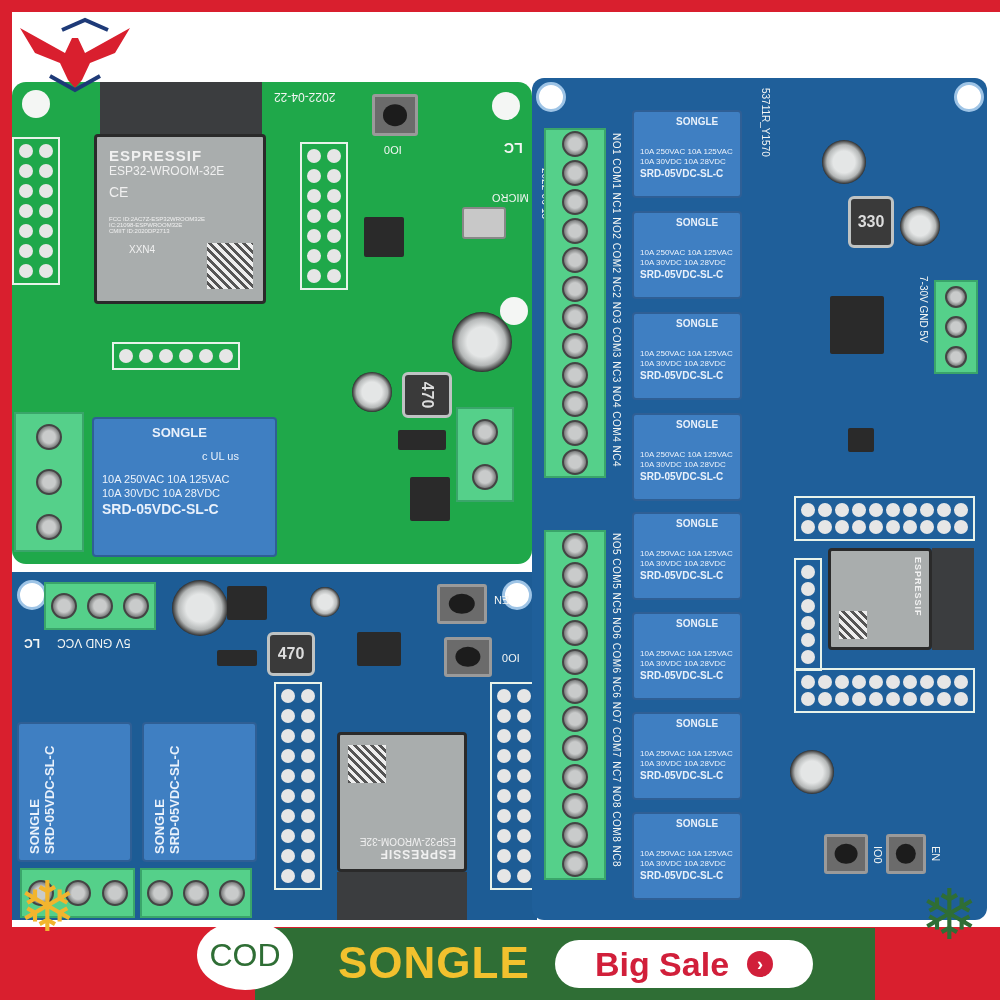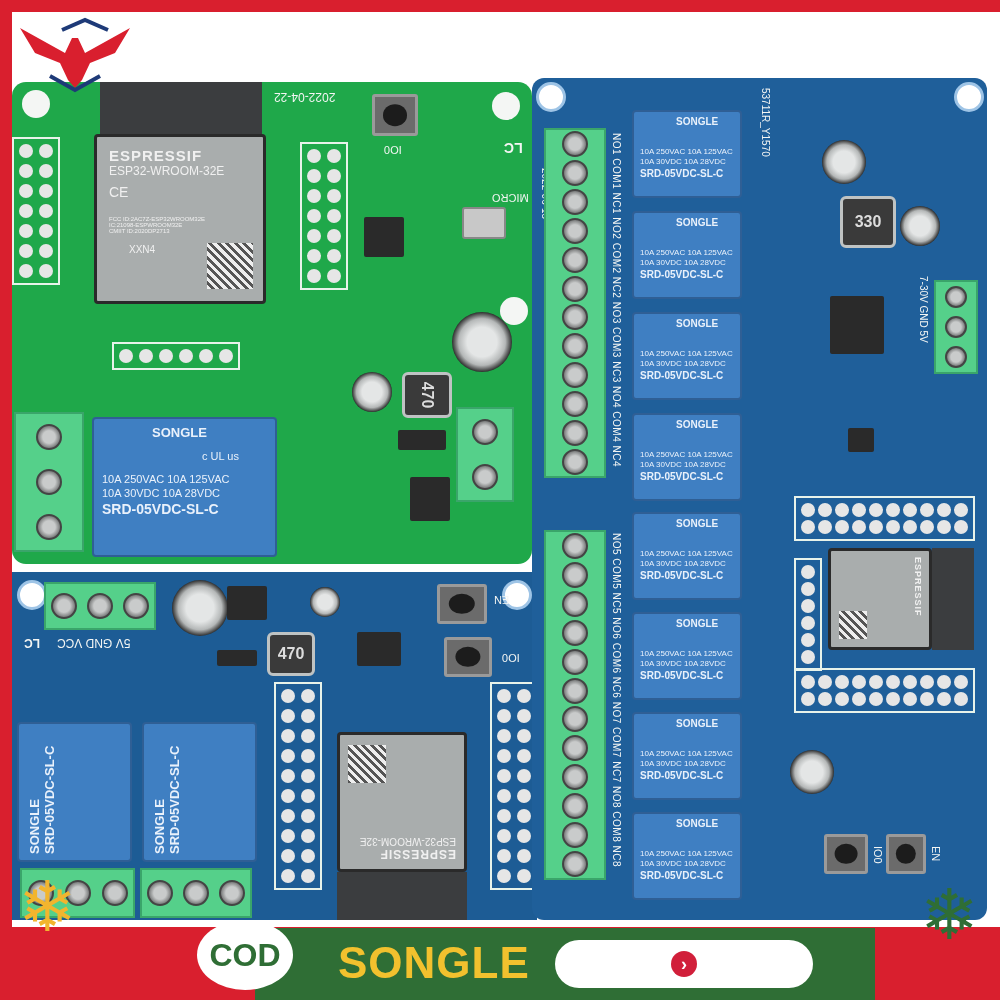--- a/index.html
+++ b/index.html
@@ -32,21 +32,21 @@
   .usb { position: absolute; background: #c8c8c8; border: 2px solid #888; border-radius: 3px; }
 
   
   .board-blue-left { position: absolute; left: 12px; top: 572px; width: 525px; height: 348px; background: #1d5c95; }
   .board-blue-right { position: absolute; left: 532px; top: 78px; width: 455px; height: 842px; background: #1f5f9a; border-radius: 12px; }
   .hole-blue { position: absolute; width: 30px; height: 30px; border-radius: 50%; background: #fff; border: 3px solid #9ec4e6; }
 
   
   .banner { position: absolute; left: 0; top: 928px; width: 1000px; height: 72px; background: #d91f2e; }
   .banner-green { position: absolute; left: 255px; top: 0; width: 620px; height: 72px; background: #2f6e35; }
-  .cod { position: absolute; left: 197px; top: 920px; width: 96px; height: 70px; border-radius: 50%; background: #fff; color: #2f6e35; font-weight: bold; font-size: 32px; display: flex; align-items: center; justify-content: center; z-index: 4; }
+  .cod { position: absolute; left: 197px; top: 920px; width: 96px; height: 70px; border-radius: 50%; background: #fff; color: #2f6e35; font-weight: normal; font-size: 32px; display: flex; align-items: center; justify-content: center; z-index: 4; }
   .brand-text { position: absolute; left: 338px; top: 938px; color: #f2c12e; font-weight: bold; font-size: 44px; letter-spacing: 1px; z-index: 4; }
   .sale-btn { position: absolute; left: 555px; top: 940px; width: 258px; height: 48px; border-radius: 24px; background: #fff; display: flex; align-items: center; justify-content: center; gap: 18px; z-index: 4; }
   .sale-label { color: #d11f3a; font-weight: bold; font-size: 34px; }
   .sale-arrow { width: 26px; height: 26px; border-radius: 50%; background: #d11f3a; color: #fff; font-weight: bold; font-size: 18px; display: flex; align-items: center; justify-content: center; }
   .snowflake { position: absolute; font-size: 70px; line-height: 1; z-index: 6; }
 </style>
 </head>
 <body>
 
 <div class="frame"></div>
@@ -320,21 +320,21 @@
       <div class="part" style="font-size:10px">SRD-05VDC-SL-C</div>
     </div>
   <div class="relay" style="left:100px;top:734px;width:110px;height:88px;padding:4px 6px">
       <div class="songle" style="font-size:10px;margin-left:36px">SONGLE</div>
       <div class="spec" style="font-size:8px;margin-top:20px">10A 250VAC  10A 125VAC</div>
       <div class="spec" style="font-size:8px">10A 30VDC  10A 28VDC</div>
       <div class="part" style="font-size:10px">SRD-05VDC-SL-C</div>
     </div>
 
   <div class="cap" style="left:290px;top:62px;width:44px;height:44px"></div>
-  <div class="inductor" style="left:308px;top:118px;width:56px;height:52px">330</div>
+  <div class="inductor" style="left:316px;top:118px;width:46px;height:52px">330</div>
   <div class="cap" style="left:368px;top:128px;width:40px;height:40px"></div>
   <div class="ic" style="left:298px;top:218px;width:54px;height:58px"></div>
   <div class="ic" style="left:316px;top:350px;width:26px;height:24px"></div>
   <div class="silk" style="left:386px;top:198px;writing-mode:vertical-rl;font-size:10px">
     <span>7-30V</span> <span>GND</span> <span>5V</span>
   </div>
   <div class="terminal" style="left:402px;top:202px;width:44px;height:94px;flex-direction:column">
     <span class="screw" style="width:22px;height:22px"></span>
       <span class="screw" style="width:22px;height:22px"></span>
       <span class="screw" style="width:22px;height:22px"></span>
@@ -402,16 +402,17 @@
   <div class="btn-tact" style="left:354px;top:756px;width:40px;height:40px"></div>
   <div class="silk" style="left:398px;top:768px;writing-mode:vertical-rl">EN</div>
 </div>
 
 <div class="banner">
   <div class="banner-green"></div>
 </div>
 <div class="cod">COD</div>
 <div class="brand-text">SONGLE</div>
 <div class="sale-btn">
+  <span class="sale-label">Big Sale</span>
   <span class="sale-arrow">›</span>
 </div>
 <div class="snowflake" style="left:18px;top:872px;color:#f2b52e">❄</div>
 <div class="snowflake" style="left:920px;top:880px;color:#2f6e35">❄</div>
 
 </body></html>

